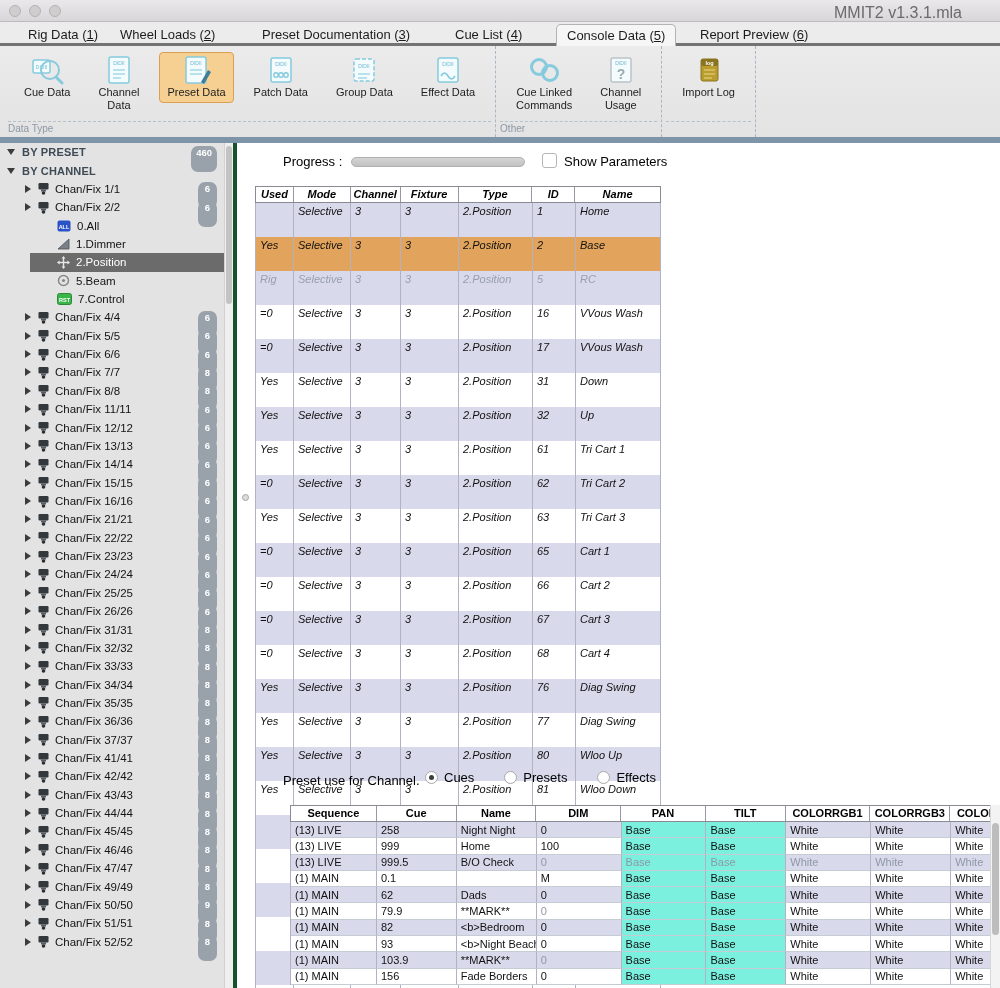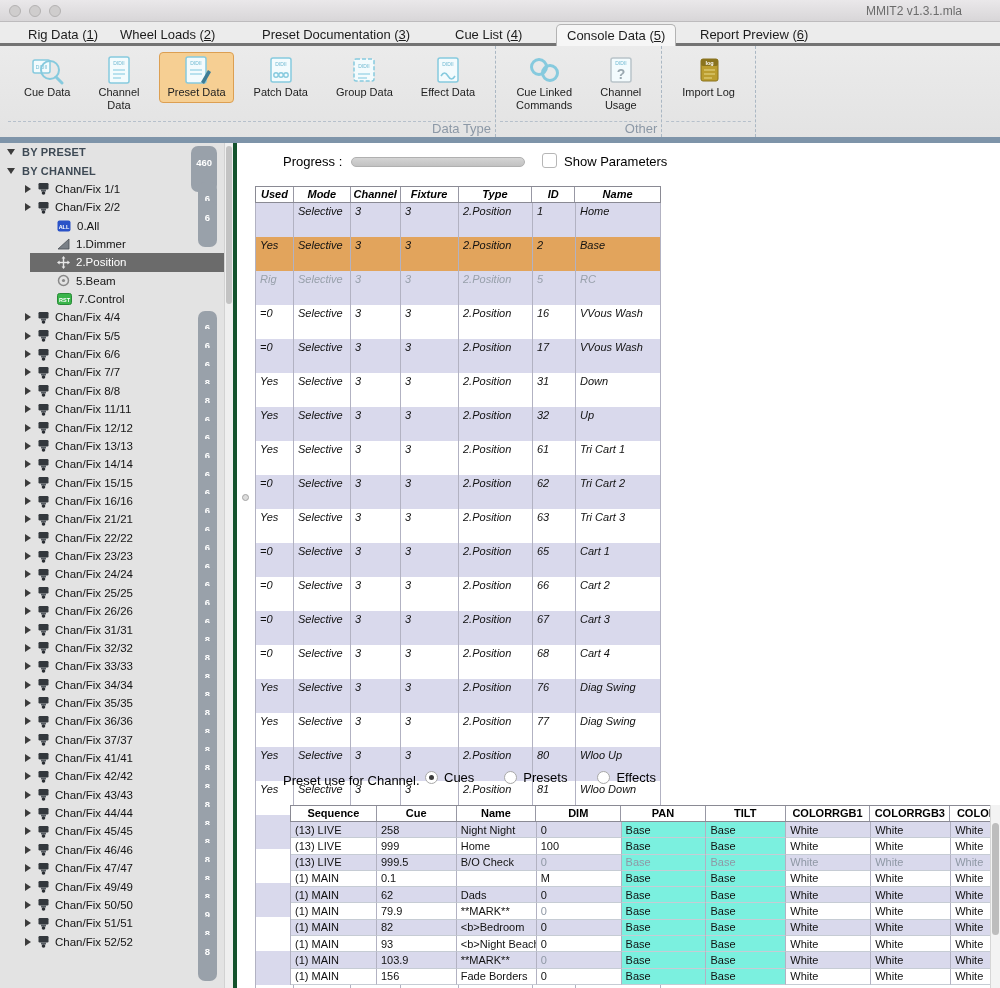--- a/index.html
+++ b/index.html
@@ -5,63 +5,63 @@
   html,body{margin:0;padding:0;}
   body{width:1000px;height:988px;position:relative;overflow:hidden;
        font-family:"Liberation Sans","DejaVu Sans",sans-serif;background:#fff;}
   .window{position:absolute;inset:0;}
 
   
   .titlebar{position:absolute;top:0;left:0;right:0;height:22px;
     background:linear-gradient(#eae8ea,#d8d6d8);border-bottom:1px solid #bdbbbd;box-sizing:border-box;}
   .traffic{position:absolute;top:5px;left:9px;display:flex;gap:8px;}
   .light{width:12px;height:12px;border-radius:50%;background:#cfcdcd;border:1px solid #b4b2b2;box-sizing:border-box;}
-  .window-title{position:absolute;top:4px;right:38px;font-size:12px;color:#6b6b6b;}
+  .window-title{position:absolute;top:4px;right:38px;font-size:16px;color:#6b6b6b;}
 
   
   .tabbar{position:absolute;top:22px;left:0;right:0;height:24px;background:#ececec;
     border-bottom:3px solid #737373;box-sizing:border-box;}
   .tab{position:absolute;top:3px;height:20px;line-height:20px;font-size:13px;color:#1c1c1c;
     white-space:nowrap;padding:0 10px;}
   .tab.active{top:2px;height:22px;line-height:22px;background:#f6f6f6;border:1px solid #b3b3b3;
     border-bottom:none;border-radius:5px 5px 0 0;z-index:2;box-sizing:border-box;}
   .mnemonic{text-decoration:underline;}
 
   
   .toolbar{position:absolute;top:46px;left:0;right:0;height:91px;display:flex;
     background:linear-gradient(#ebebeb,#e3e3e3);padding-left:4px;box-sizing:border-box;}
   .tgroup{display:flex;flex-direction:column;border-right:1px dashed #aab7c3;}
   .tgroup-items{display:flex;gap:12px;align-items:flex-start;padding:4px 12px 0 12px;flex:1;}
   .titem{display:flex;flex-direction:column;align-items:center;padding:2px 7px 3px;margin-top:2px;
     border:1px solid transparent;border-radius:4px;}
   .titem.selected{background:var(--tool-sel,#f6cf93);border:1px solid #dc9f52;}
   .ticon{width:38px;height:30px;display:block;}
   .titem-label{font-size:11px;color:#222;text-align:center;line-height:1.15;margin-top:1px;white-space:pre-line;}
-  .tgroup-label{height:15px;line-height:14px;text-align:right;font-size:13px;color:#8c98a6;
+  .tgroup-label{height:15px;line-height:14px;text-align:left;font-size:10px;color:#8c98a6;
     border-top:1px dashed #b6c0cb;margin:0 4px;}
   .divider-blue{position:absolute;top:137px;left:0;right:0;height:6px;background:var(--divider-blue,#7e94a9);}
 
   
   .sidebar{position:absolute;left:0;top:143px;bottom:0;width:237px;background:#e3e3e3;
     border-right:4px solid #14532d;box-sizing:border-box;overflow:hidden;}
   #sidebar-list{position:absolute;inset:0;}
   .srow{position:relative;height:18.37px;display:flex;align-items:center;box-sizing:border-box;}
   .caret{display:inline-block;}
   .caret-down{width:0;height:0;border-left:4.5px solid transparent;border-right:4.5px solid transparent;border-top:6px solid #3c3c3c;}
   .caret-right{width:0;height:0;border-top:4.5px solid transparent;border-bottom:4.5px solid transparent;border-left:6px solid #3c3c3c;}
   .srow.section{padding-left:7px;}
   .srow.section .slabel{font-weight:bold;font-size:11px;color:#3e4a55;margin-left:7px;letter-spacing:.2px;}
   .srow.chan{padding-left:25px;}
   .srow.chan .sicon{margin-left:6px;line-height:0;}
   .srow.chan .slabel{font-size:11.5px;color:#141414;margin-left:5px;}
   .srow.child{padding-left:57px;}
   .srow.child .sicon{line-height:0;}
   .srow.child .slabel{font-size:11.5px;color:#141414;margin-left:6px;}
   .badge{position:absolute;right:16px;top:2.6px;height:26px;line-height:13px;background:var(--badge,#99a1aa);
-    color:#fff;font-size:9.5px;font-weight:bold;border-radius:7px;padding:10px 5px;min-width:9px;text-align:center;}
+    color:#fff;font-size:9.5px;font-weight:bold;border-radius:7px;padding:0 5px;min-width:9px;text-align:center;}
   .srow.selected::before{content:'';position:absolute;left:30px;right:0;top:0;bottom:0;background:var(--side-sel,#6b6b6b);}
   .srow.selected > *{position:relative;z-index:1;}
   .srow.selected .slabel{color:#fff;}
   .side-scroll{position:absolute;top:0;right:0;width:9px;bottom:0;background:#efefef;border-left:1px solid #d2d2d2;box-sizing:border-box;}
   .side-thumb{position:absolute;left:1px;width:6px;top:3px;height:158px;background:#c3c3c3;border-radius:3px;}
 
   
   .main{position:absolute;left:238px;top:143px;right:0;bottom:0;background:#fff;}
   .plabel{position:absolute;left:45px;top:11px;font-size:13px;color:#000;}
   .pbar{position:absolute;left:113px;top:14px;width:172px;height:8px;border-radius:5px;

